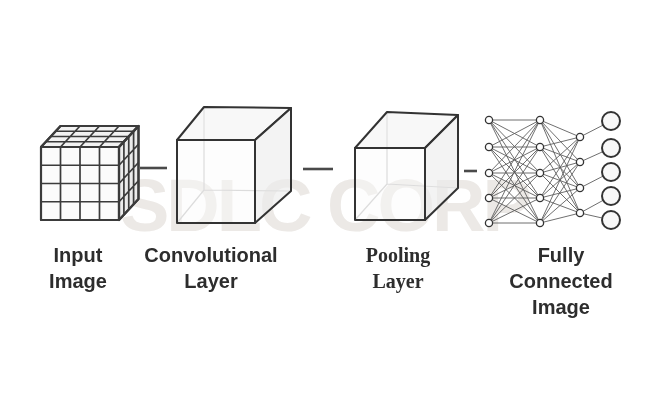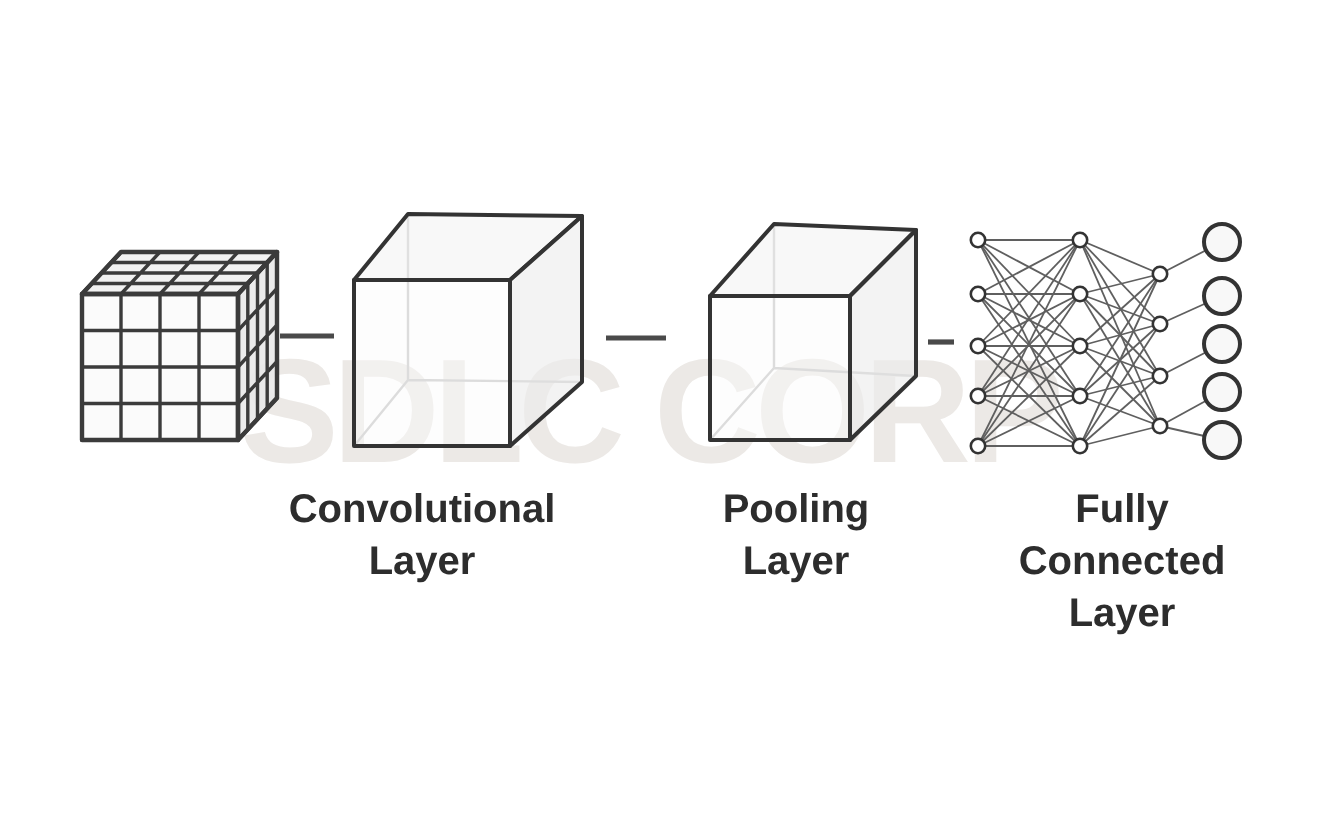--- a/index.html
+++ b/index.html
@@ -34,21 +34,21 @@
     z-index: 2;
     text-align: center;
     font-size: 20px;
     line-height: 26px;
     font-weight: 600;
     color: #2d2d2d;
     white-space: pre-line;
   }
   .label-input { left: 8px;   width: 140px; }
   .label-conv  { left: 126px; width: 170px; }
-  .label-pool  { left: 328px; width: 140px; }
+  .label-pool  { left: 328px; width: 140px; font-family: Liberation Serif, serif; }
   .label-fc    { left: 476px; width: 170px; }
   .facetop   { stroke: #333333; stroke-width: 2; stroke-linejoin: round; }
   .faceright { stroke: #333333; stroke-width: 2; stroke-linejoin: round; }
   .facefront { stroke: #333333; stroke-width: 2; stroke-linejoin: round; }
   .hidden-edge { fill: none; stroke: #c4c4c4; stroke-width: 1.2; }
   .grid { fill: none; stroke: #3b3b3b; stroke-width: 1.7; }
   .rubik-outline { fill: none; stroke: #3b3b3b; stroke-width: 2.2; stroke-linejoin: round; }
   .dash { stroke: #4a4a4a; stroke-width: 2.6; }
 </style>
 </head>
@@ -158,21 +158,23 @@
         <circle cx="580" cy="188" r="3.6" fill="#ffffff" stroke="#333333" stroke-width="1.3"></circle>
         <circle cx="580" cy="213" r="3.6" fill="#ffffff" stroke="#333333" stroke-width="1.3"></circle>
         <circle cx="611" cy="121" r="9" fill="#f8f8f8" stroke="#333333" stroke-width="2"></circle>
         <circle cx="611" cy="148" r="9" fill="#f8f8f8" stroke="#333333" stroke-width="2"></circle>
         <circle cx="611" cy="172" r="9" fill="#f8f8f8" stroke="#333333" stroke-width="2"></circle>
         <circle cx="611" cy="196" r="9" fill="#f8f8f8" stroke="#333333" stroke-width="2"></circle>
         <circle cx="611" cy="220" r="9" fill="#f8f8f8" stroke="#333333" stroke-width="2"></circle>
       </g>
   </svg>
 
+  <div class="label label-input">Input
+Image</div>
   <div class="label label-conv">Convolutional
 Layer</div>
   <div class="label label-pool">Pooling
 Layer</div>
   <div class="label label-fc">Fully
 Connected
-Layer</div>
+Image</div>
 
 </div>
 
 </body></html>

